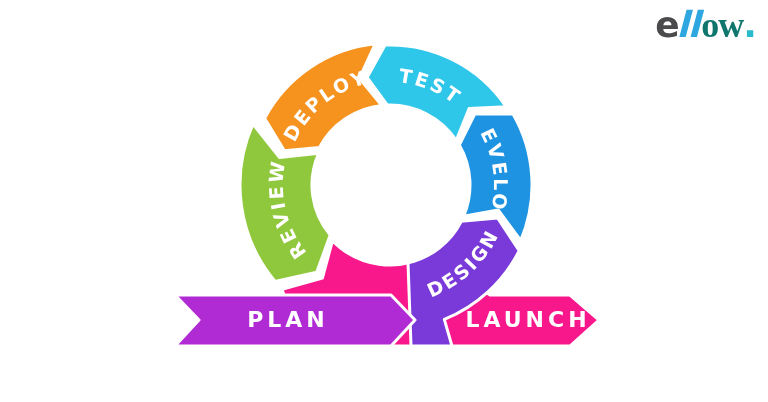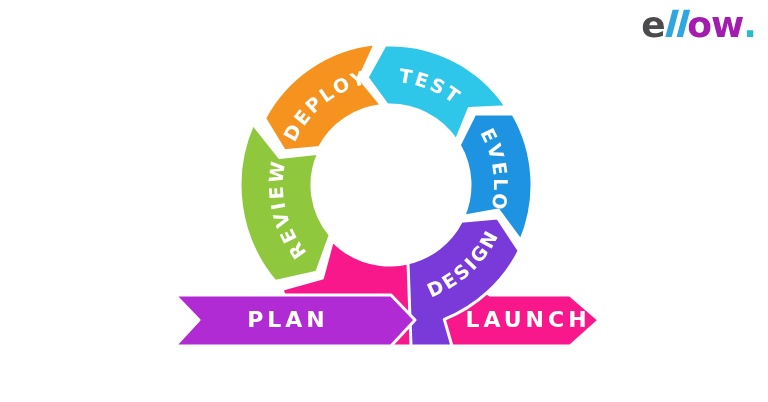--- a/index.html
+++ b/index.html
@@ -14,21 +14,21 @@
   }
   .logo span{display:inline-block;}
   .logo .it{font-style:italic;transform:skewX(-4deg);}
   #diagram-svg{position:absolute;left:0;top:0;}
   text{font-family:"DejaVu Sans","Liberation Sans",sans-serif;}
 </style>
 </head>
 <body>
 
 <div class="logo">
-  <span style="color: rgb(75, 75, 77);">e</span><span class="it" style="color: rgb(46, 167, 224);">ll</span><span style="color: #a21caf;">ow</span><span style="color: rgb(42, 186, 205);">.</span>
+  <span style="color: rgb(75, 75, 77);">e</span><span class="it" style="color: rgb(46, 167, 224);">ll</span><span style="color: #0f766e; font-family: Liberation Serif, serif;">ow</span><span style="color: rgb(42, 186, 205);">.</span>
 </div>
 
 <svg id="diagram-svg" width="768" height="402" viewBox="0 0 768 402">
     <defs>
       <path id="tp-design" d="M428.9,298.0 A119.5,119.5 0 0 0 500.0,231.7" fill="none"></path>
       <path id="tp-develop" d="M476.2,126.8 A104,104 0 0 1 489.5,215.4" fill="none"></path>
       <path id="tp-test" d="M379.2,82.6 A103,103 0 0 1 468.9,118.8" fill="none"></path>
       <path id="tp-deploy" d="M295.0,142.7 A104,104 0 0 1 368.4,83.3" fill="none"></path>
       <path id="tp-review" d="M313.0,259.3 A107,107 0 0 1 288.2,151.9" fill="none"></path>
     </defs>

